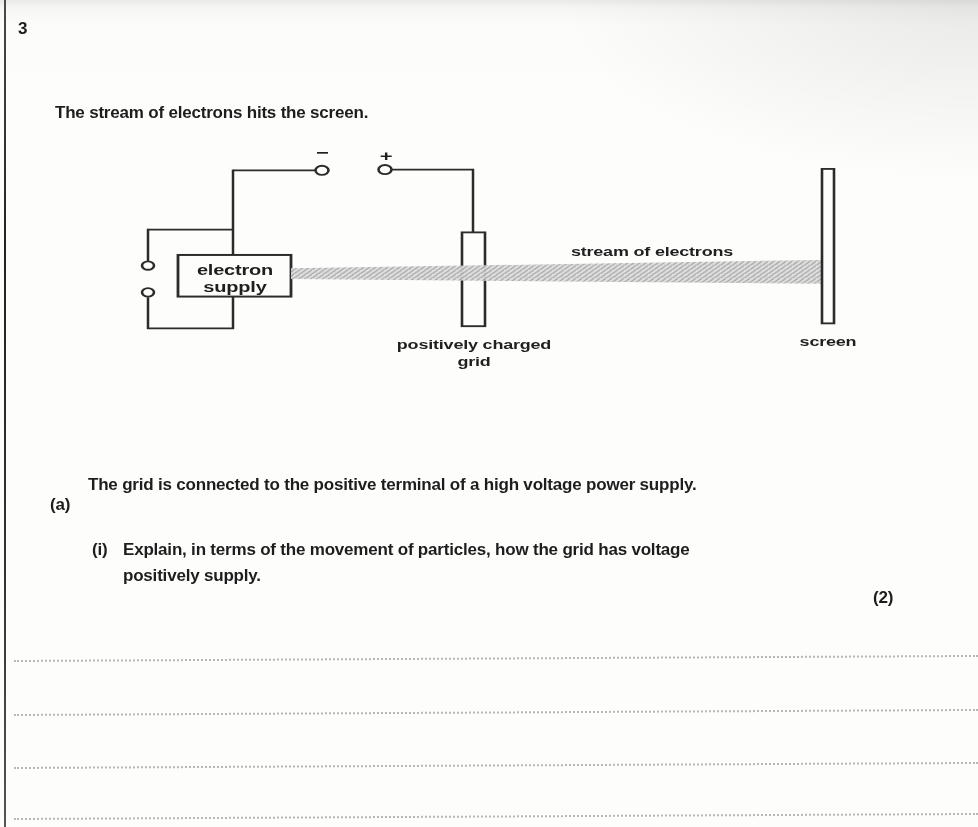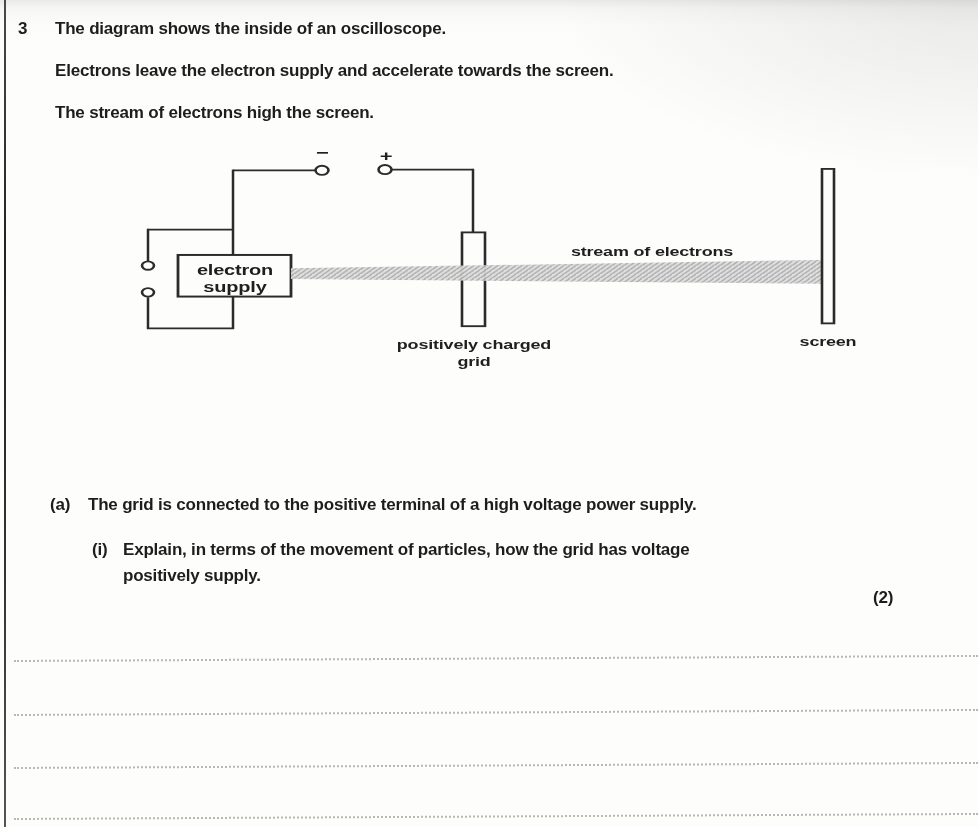--- a/index.html
+++ b/index.html
@@ -50,23 +50,21 @@
   }
 </style>
 </head>
 <body>
 
 <div class="page">
 
   <div class="edge-line"></div>
 
   <div class="txt" style="left:18px;top:19px;">3</div>
-  <div class="txt" style="left:55px;top:19px;">The diagram shows the inside of an oscilloscope.</div>
-  <div class="txt" style="left:55px;top:61px;">Electrons leave the electron supply and accelerate towards the screen.</div>
-  <div class="txt" style="left:55px;top:103px;">The stream of electrons high the screen.</div>
+  <div class="txt" style="left:55px;top:103px;">The stream of electrons hits the screen.</div>
 
   <svg style="position:absolute;left:0;top:140px;" width="978" height="335" viewBox="0 140 978 475" preserveAspectRatio="none">
     <defs>
       <pattern id="hatch" patternUnits="userSpaceOnUse" width="6" height="6">
         <rect width="6" height="6" fill="#dedede"></rect>
         <path d="M-1 7 L7 -1" stroke="#a8a8a8" stroke-width="1.8"></path>
         <path d="M2 9 L9 2" stroke="#bdbdbd" stroke-width="1.2"></path>
       </pattern>
     </defs>
 
@@ -101,21 +99,21 @@
     <text x="235" y="332" text-anchor="middle" font-size="20">electron</text>
     <text x="235" y="356" text-anchor="middle" font-size="20">supply</text>
 
     <text x="652" y="304" text-anchor="middle" font-size="18">stream of electrons</text>
     <text x="474" y="436" text-anchor="middle" font-size="18">positively charged</text>
     <text x="474" y="461" text-anchor="middle" font-size="18">grid</text>
     <text x="828" y="432" text-anchor="middle" font-size="18">screen</text>
   </svg>
 
   <div class="txt" style="left:50px;top:495px;">(a)</div>
-  <div class="txt" style="left:88px;top:495px;">The grid is connected to the positive terminal of a high voltage power supply.</div>
+  <div class="txt" style="left:88px;top:475px;">The grid is connected to the positive terminal of a high voltage power supply.</div>
 
   <div class="txt" style="left:92px;top:540px;">(i)</div>
   <div class="txt" style="left:123px;top:540px;">Explain, in terms of the movement of particles, how the grid has voltage</div>
   <div class="txt" style="left:123px;top:566px;">positively supply.</div>
 
   <div class="txt marks" style="left:873px;top:588px;">(2)</div>
 
   <div class="answer-line" style="top:660px;"></div>
   <div class="answer-line" style="top:714px;"></div>
   <div class="answer-line" style="top:767px;"></div>

